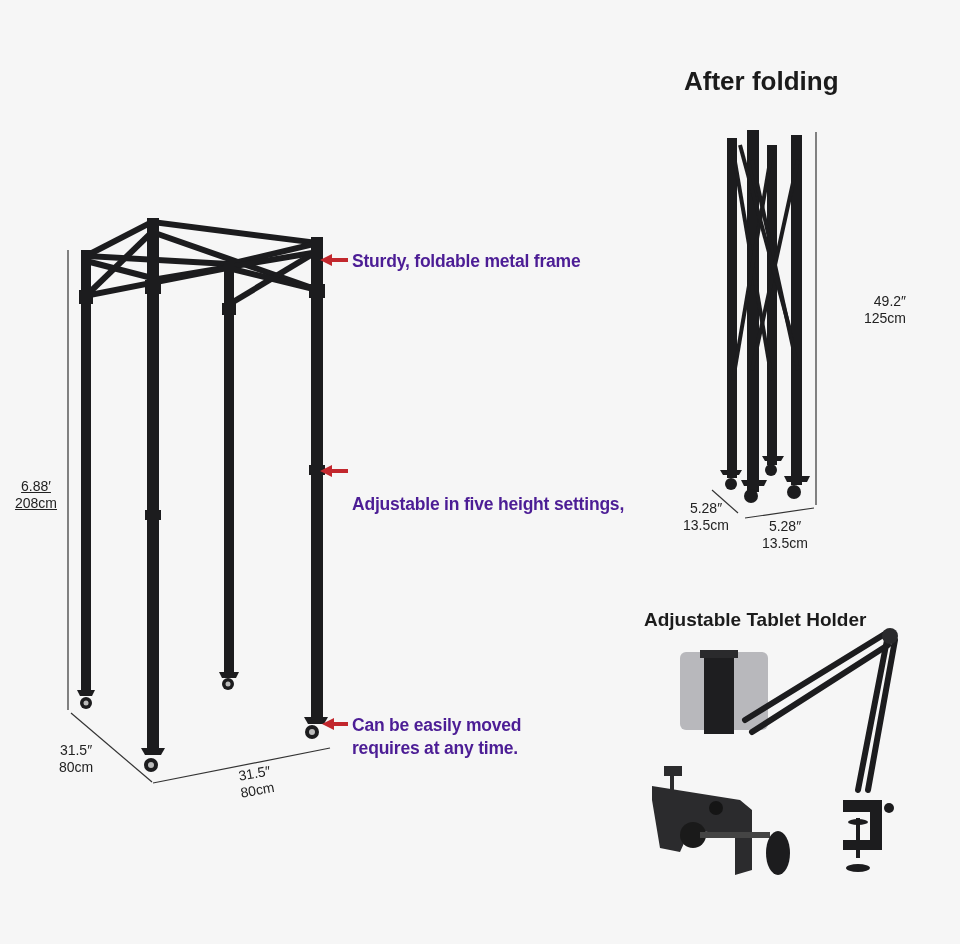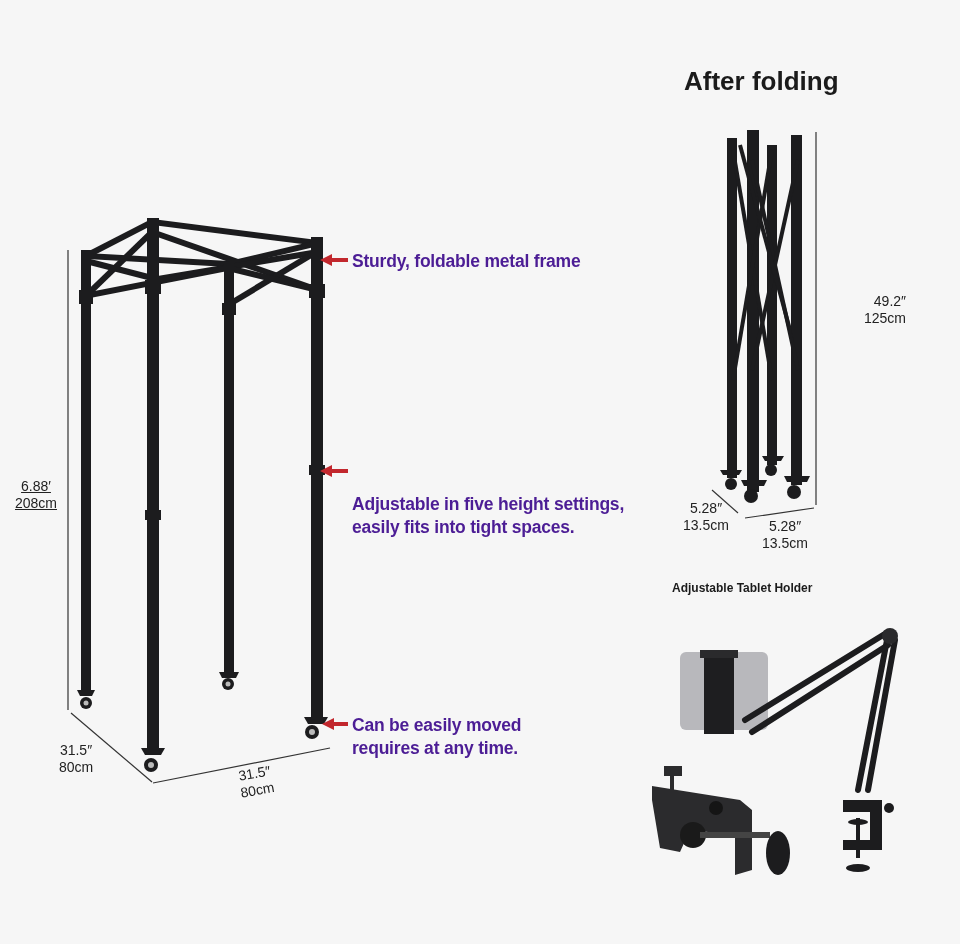--- a/index.html
+++ b/index.html
@@ -170,21 +170,20 @@
   <div>31.5″</div>
   <div>80cm</div>
 </div>
 
 <div class="callout" style="left:352px; top:250px;">
   <div>Sturdy, foldable metal frame</div>
 </div>
 
 <div class="callout" style="left:352px; top:461px;margin-top:32px;">
   <div>Adjustable in five height settings,</div>
-  <div>easily fits into tight spaces.</div>
 </div>
 
 <div class="callout" style="left:352px; top:714px;">
   <div>Can be easily moved</div>
   <div>requires at any time.</div>
 </div>
 
 <div class="heading" style="left:684px; top:66px; font-size:26px;">After folding</div>
 
 <div class="dim" style="left:864px; top:293px; text-align:right;">
@@ -195,13 +194,13 @@
 <div class="dim" style="left:676px; top:500px; width:60px;">
   <div>5.28″</div>
   <div>13.5cm</div>
 </div>
 
 <div class="dim" style="left:755px; top:518px; width:60px;">
   <div>5.28″</div>
   <div>13.5cm</div>
 </div>
 
-<div class="heading" style="left:644px; top:581px; font-size:12px;margin-left:28px;">Adjustable Tablet Holder</div>
+<div class="heading" style="left:644px; top:609px; font-size:19px;">Adjustable Tablet Holder</div>
 
 </body></html>

